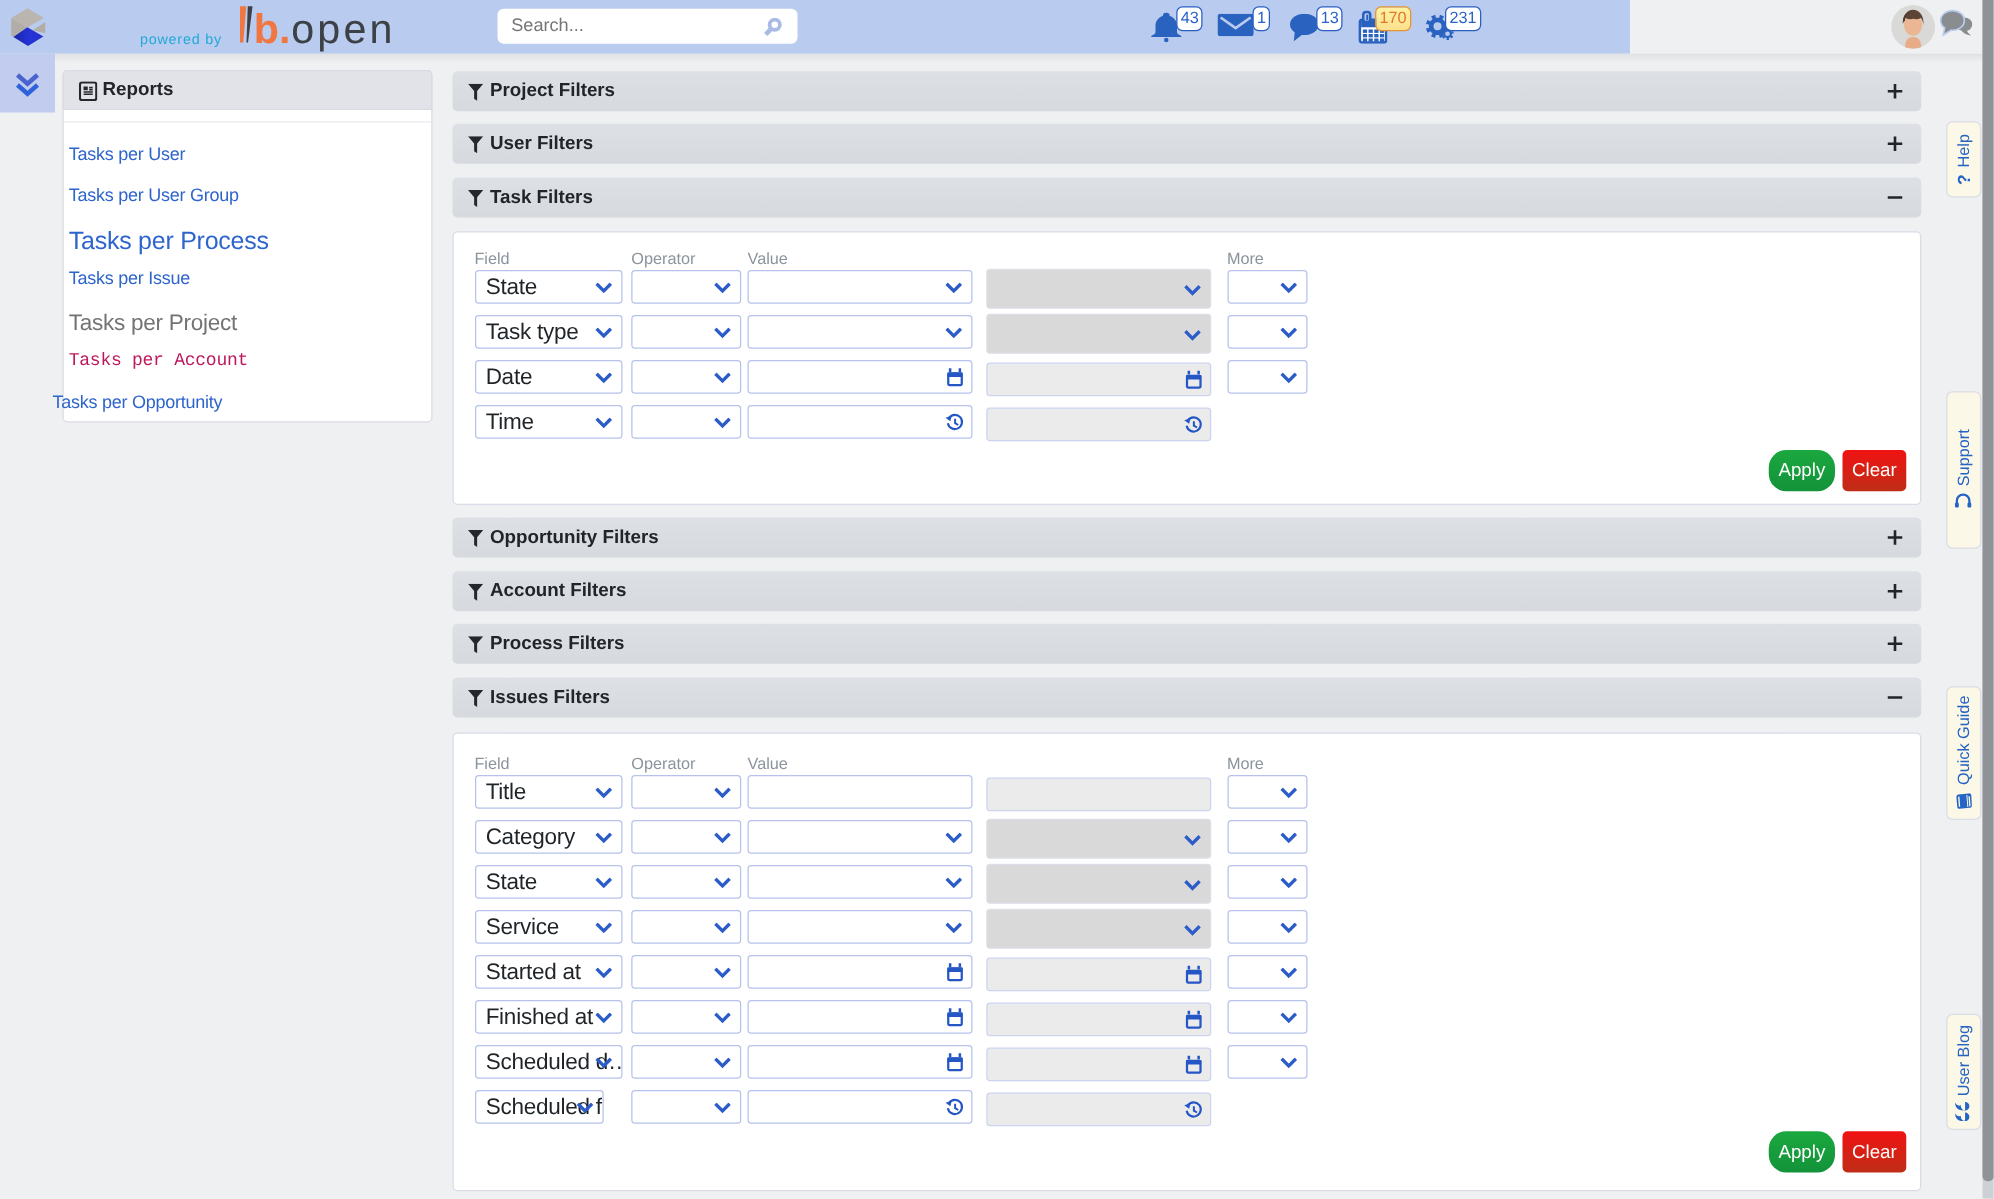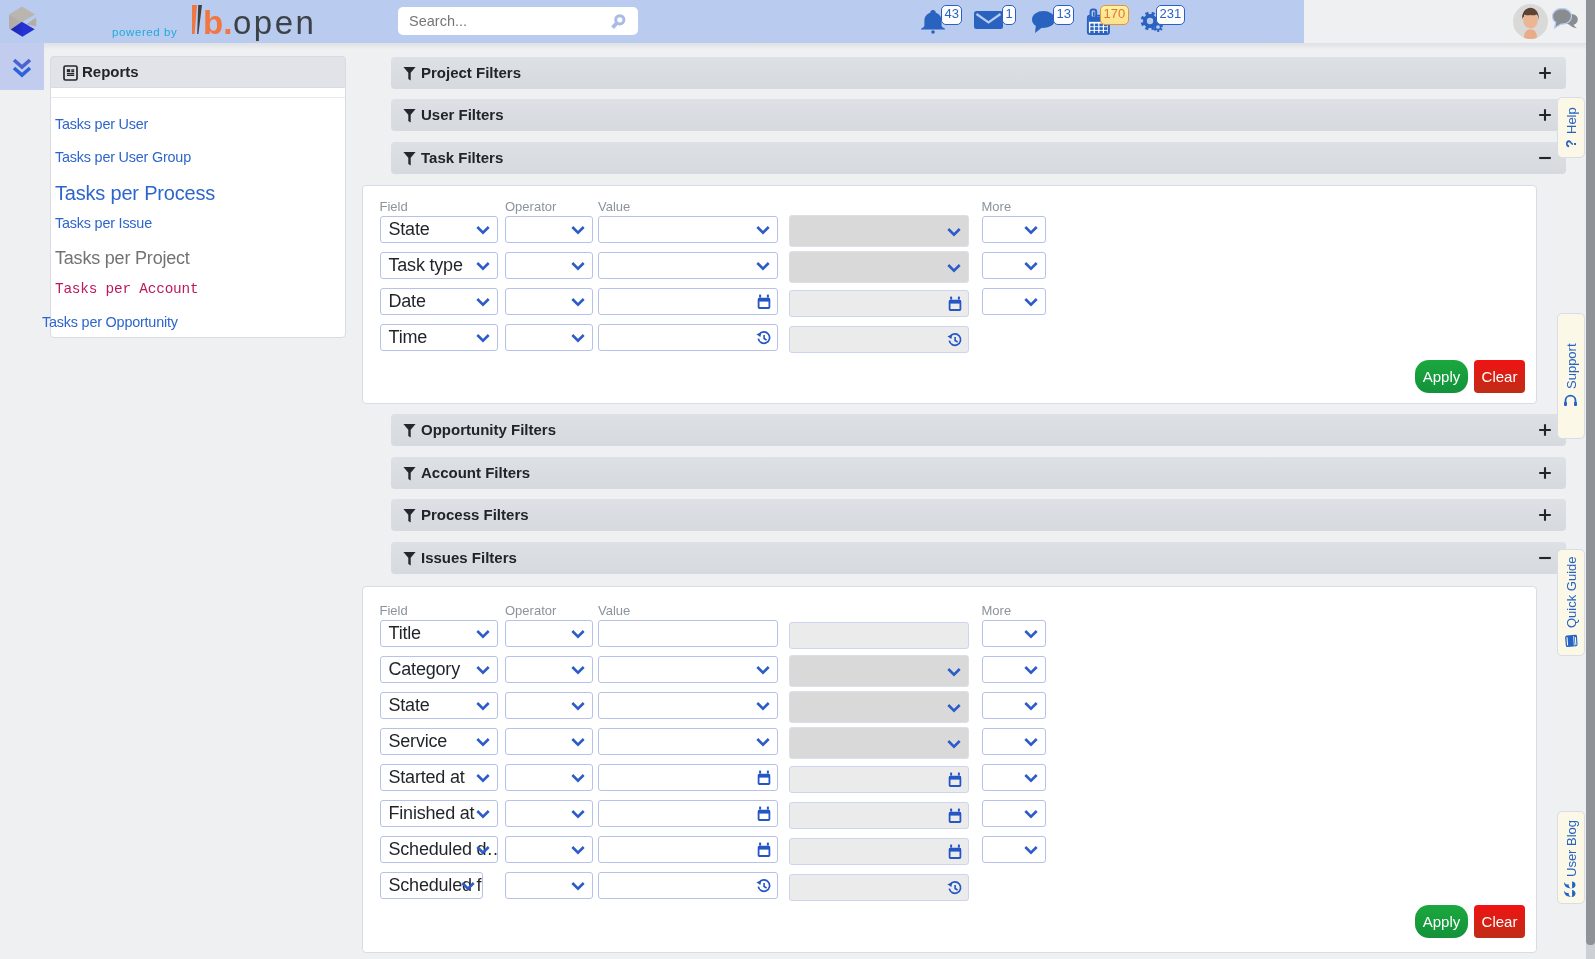--- a/index.html
+++ b/index.html
@@ -4,21 +4,21 @@
 *{margin:0;padding:0;box-sizing:border-box;}
 html,body{width:1595px;height:959px;overflow:hidden;}
 body{font-family:"Liberation Sans",sans-serif;background:#eff0f2;position:relative;}
 .abs{position:absolute;}
 #topbar{left:0;top:0;width:1304px;height:43px;background:#b9cbee;}
 #gradstrip{left:44px;top:43px;right:0;height:7px;background:linear-gradient(#dfe1e4,#eff0f2);}
 #rail{left:0;top:43px;width:44px;height:47px;background:#c1ccef;}
 #search{left:398px;top:7px;width:240px;height:28px;background:#fff;border-radius:5px;color:#767676;font-size:14.5px;line-height:28px;padding-left:11px;}
 .badge{position:absolute;top:5px;height:20px;background:#fff;border:1.8px solid #2a5fc4;border-radius:5px;color:#2a62c8;font-size:13px;font-weight:400;line-height:16px;padding:0 2.5px;}
 .badge.orange{background:linear-gradient(#fdf2a2,#fce08e);border-color:#e8952f;color:#e2772c;}
-.fbar{left:362px;width:1175px;height:32px;background:linear-gradient(#dde0e4,#d6d9dd);border-radius:4px;margin-left:29px;}
+.fbar{left:362px;width:1175px;height:32px;background:linear-gradient(#dde0e4,#d6d9dd);border-radius:4px;}
 .fbar .ftitle{position:absolute;left:30px;top:0;line-height:32px;font-size:15px;font-weight:600;color:#212529;}
 .fbar svg.funnel{position:absolute;left:12px;top:10px;}
 .fbar .pm{position:absolute;right:14px;top:9px;width:14px;height:14px;}
 .panel{left:362px;width:1175px;background:#fff;border:1px solid #d9dce6;border-radius:4px;}
 .flabel{position:absolute;font-size:13px;color:#8b939c;}
 .sel,.inp{position:absolute;background:#fff;border:1px solid #b6c2ea;border-radius:3px;height:27px;font-size:18px;color:#1f2428;line-height:25px;padding-left:8px;letter-spacing:-0.2px;white-space:nowrap;overflow:hidden;}
 .sel svg.chev{position:absolute;right:7px;top:9px;}
 .sel.dis{background:#d9d9d9;border-color:#dcdfe8;height:32px;margin-top:-1px;}
 .sel.dis svg.chev{top:12px;}
 .inp.dis{background:#ebebeb;border-color:#ccd4f0;margin-top:2px;}

